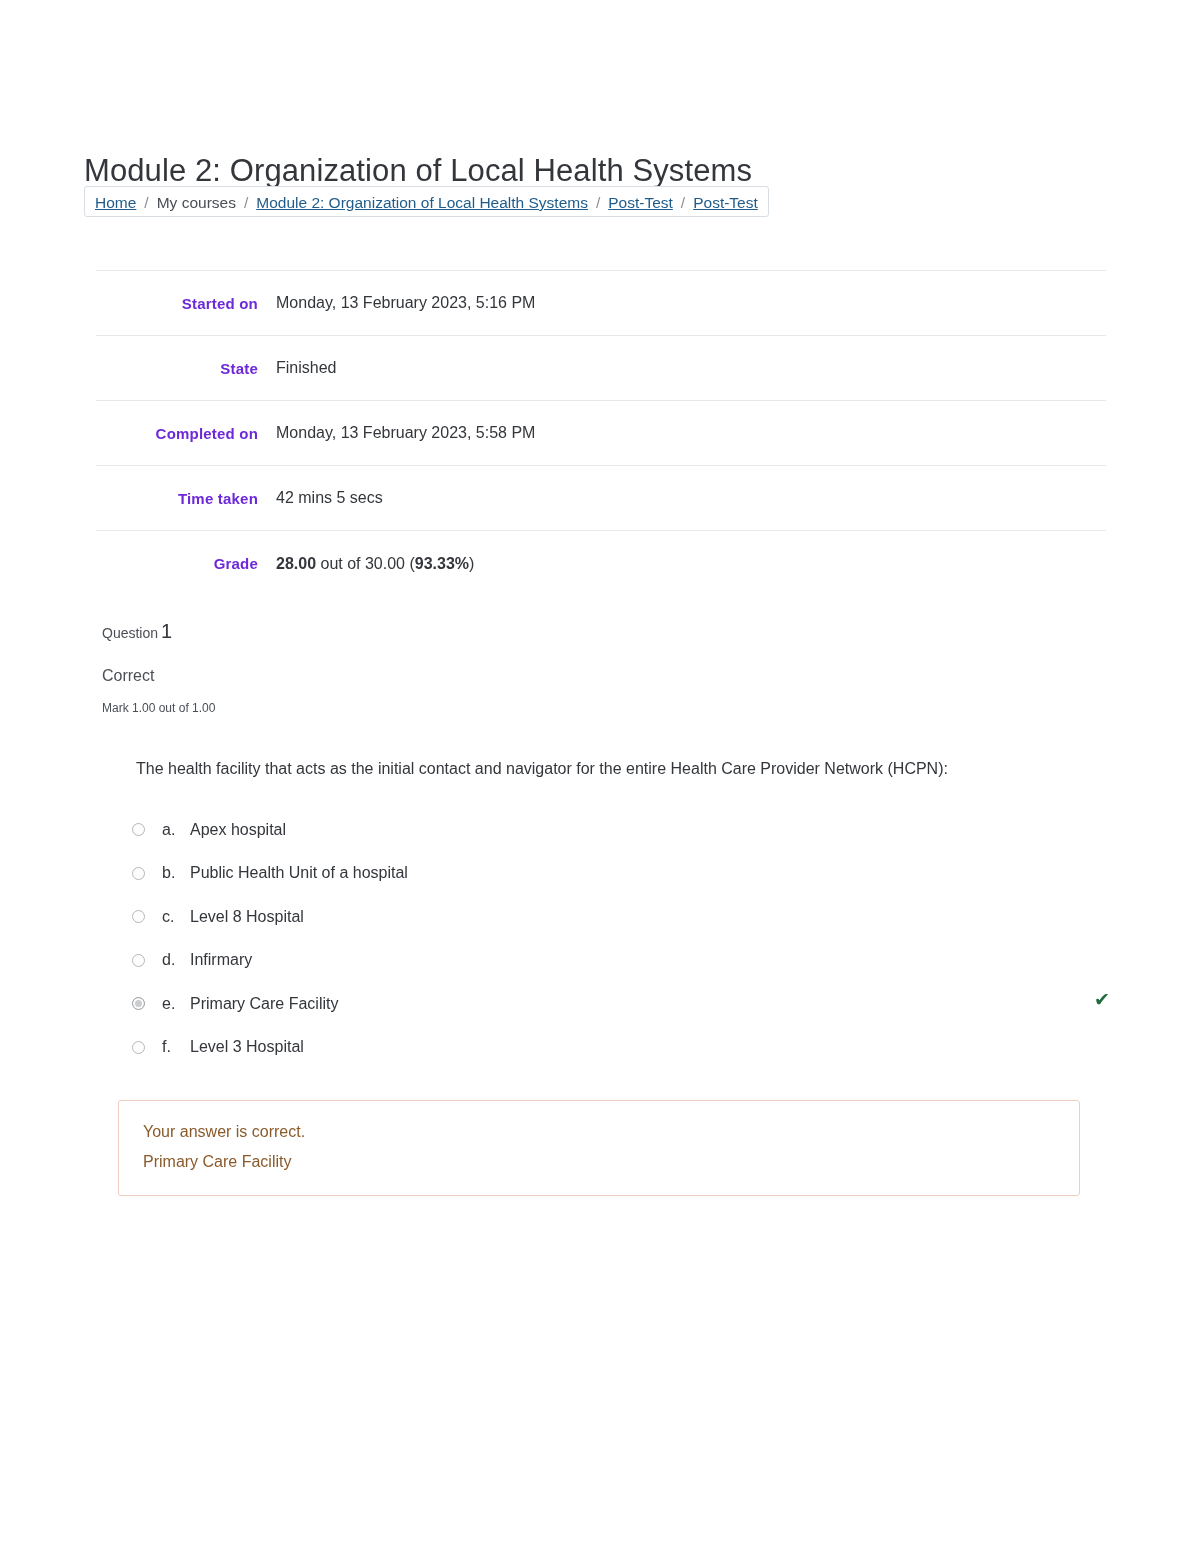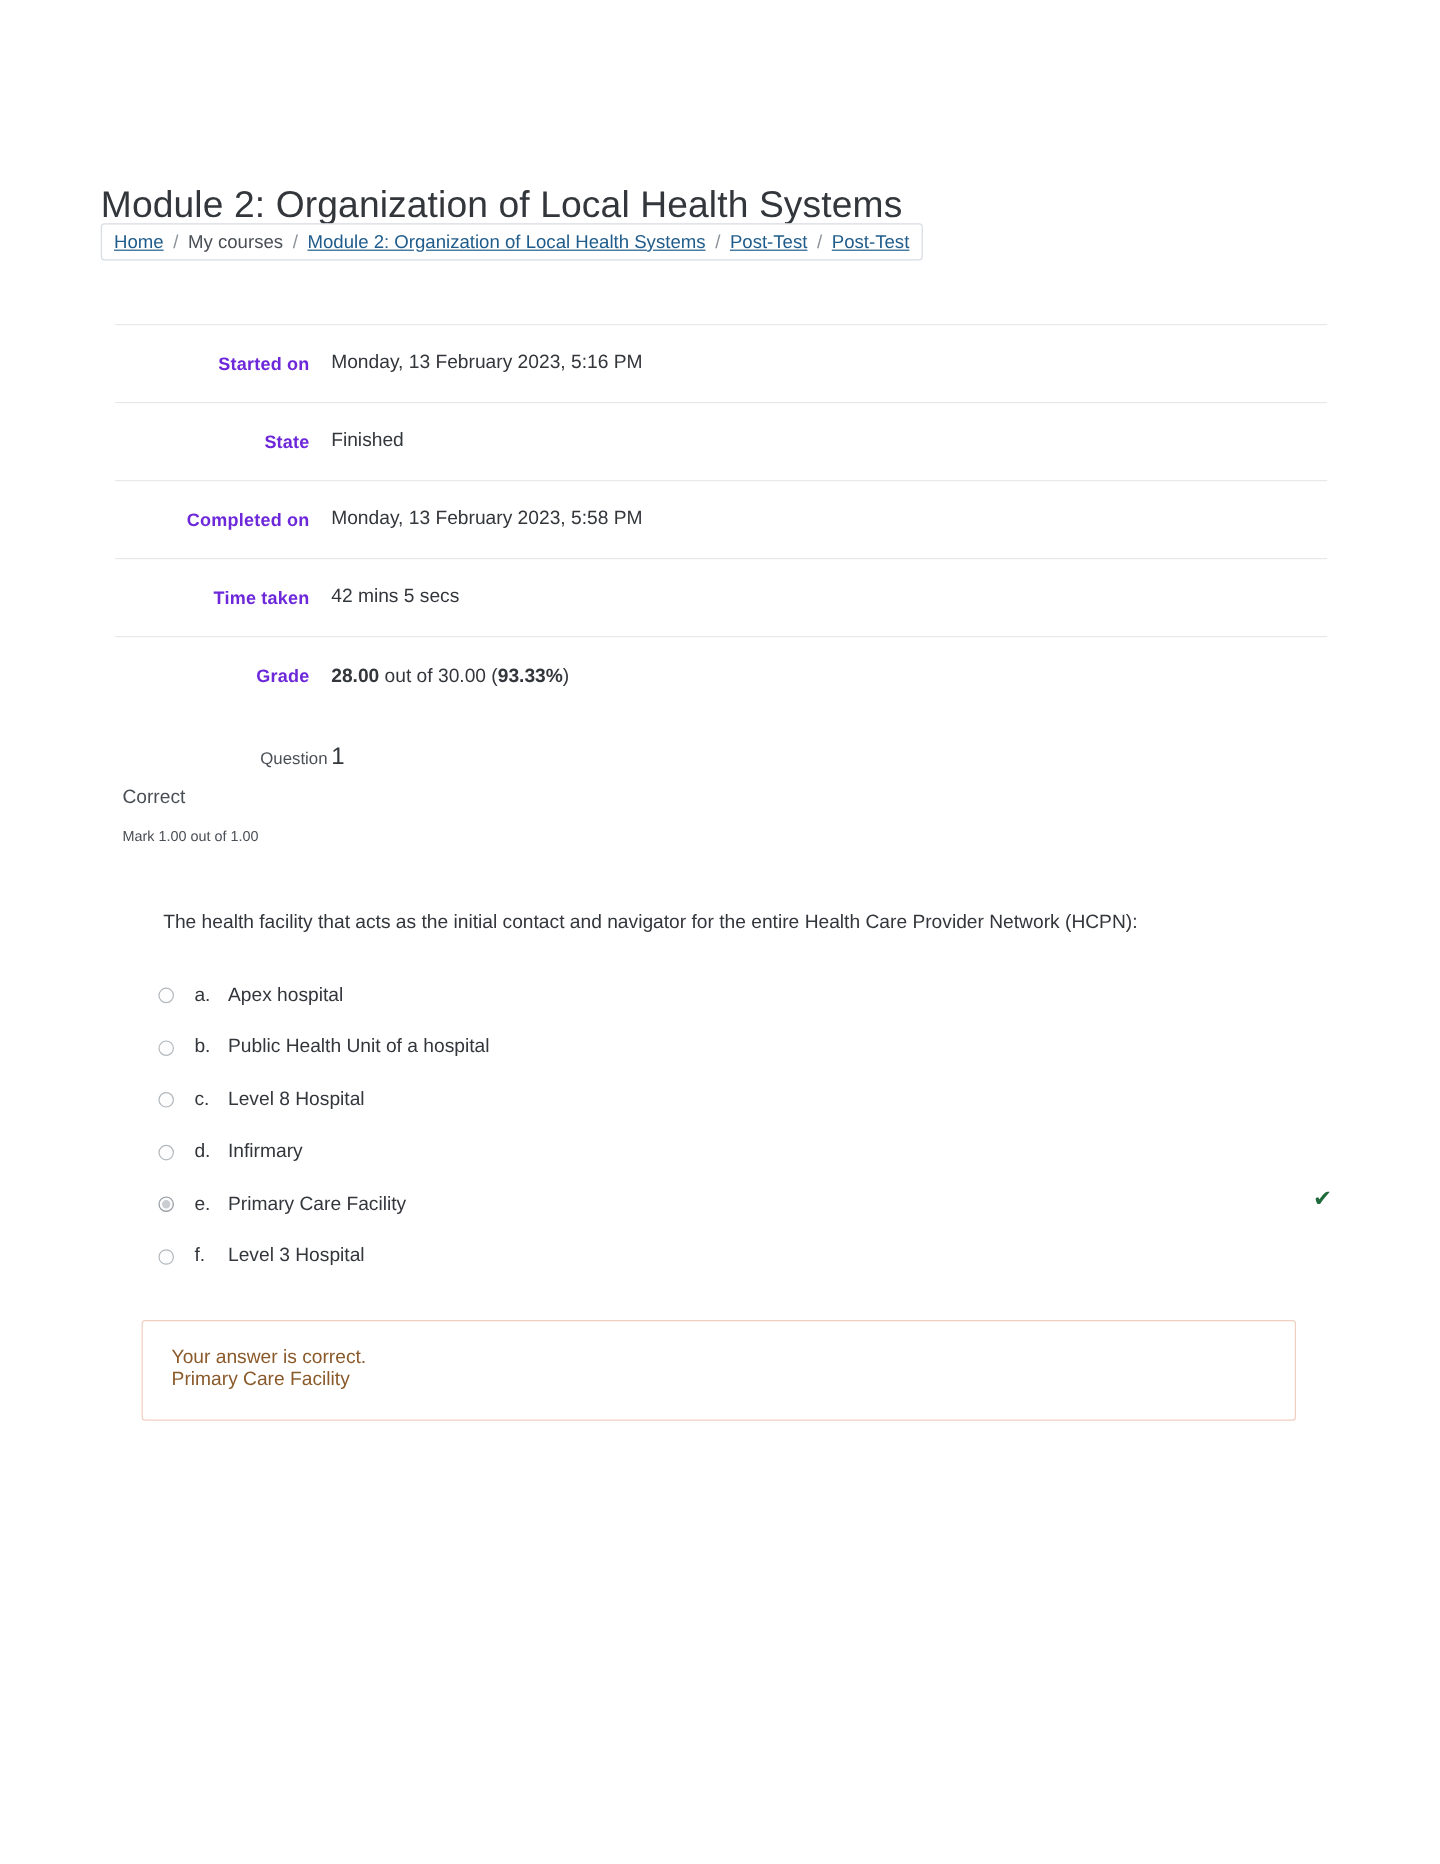--- a/index.html
+++ b/index.html
@@ -88,31 +88,30 @@
 
   .qinfo {
     position: absolute;
     left: 102px;
     top: 620px;
     width: 300px;
   }
   .qinfo .qnum {
     font-size: 14px;
     color: #4a4f55;
-    text-align: center;
   }
   .qinfo .qnum .num {
     font-size: 20px;
     color: #33363b;
     margin-left: 3px;
   }
   .qinfo .qstate {
     font-size: 16px;
     color: #4a4f55;
-    margin-top: 13px;
+    margin-top: 24px;
   }
   .qinfo .qmark {
     font-size: 12px;
     color: #4a4f55;
     margin-top: 16px;
   }
 
   .qbody {
     position: absolute;
     left: 118px;
@@ -175,21 +174,21 @@
     border: 1px solid #f0cfc0;
     border-radius: 3px;
     padding: 22px 24px 24px 24px;
     box-sizing: border-box;
     background: #fff;
   }
   .feedback div {
     color: #8a5a2b;
     font-size: 16px;
   }
-  .feedback .fb1 { margin-bottom: 0; }
+  .feedback .fb1 { margin-bottom: 12px; }
   .feedback .fb2 { margin-bottom: 6px; }
 </style>
 </head>
 <body>
 
 <div class="page">
 
   <h1 class="page-title">Module 2: Organization of Local Health Systems</h1>
 
   <nav class="breadcrumb">

